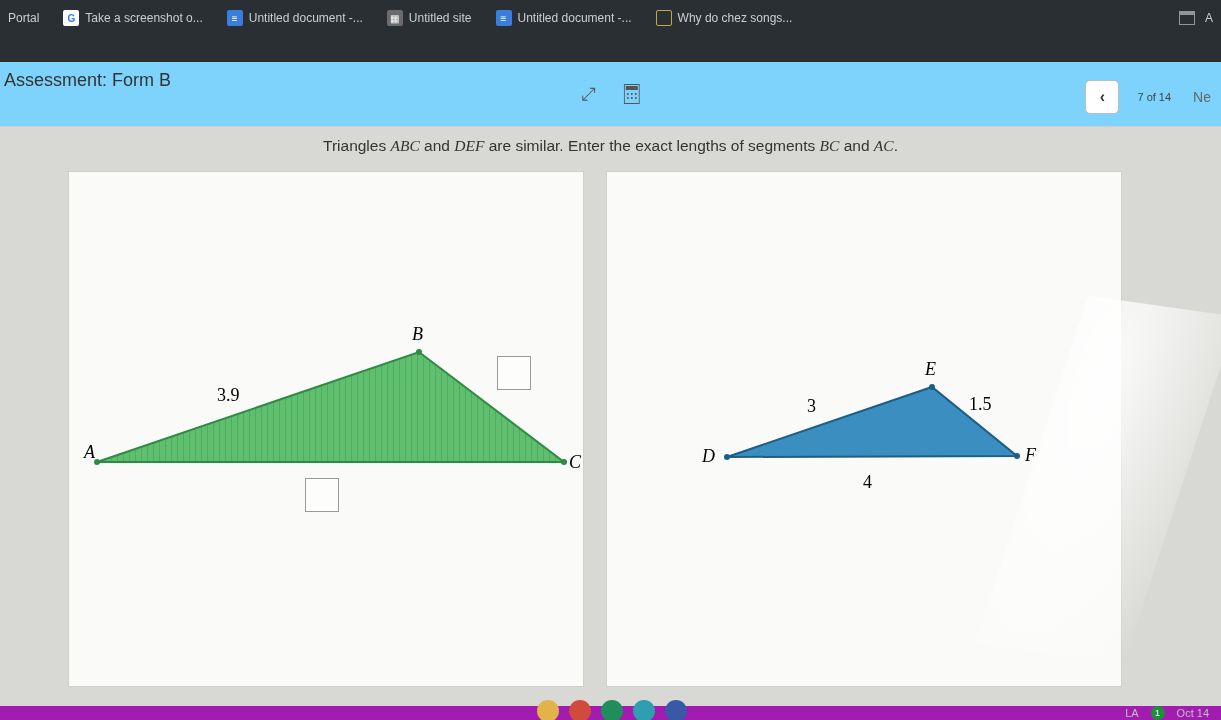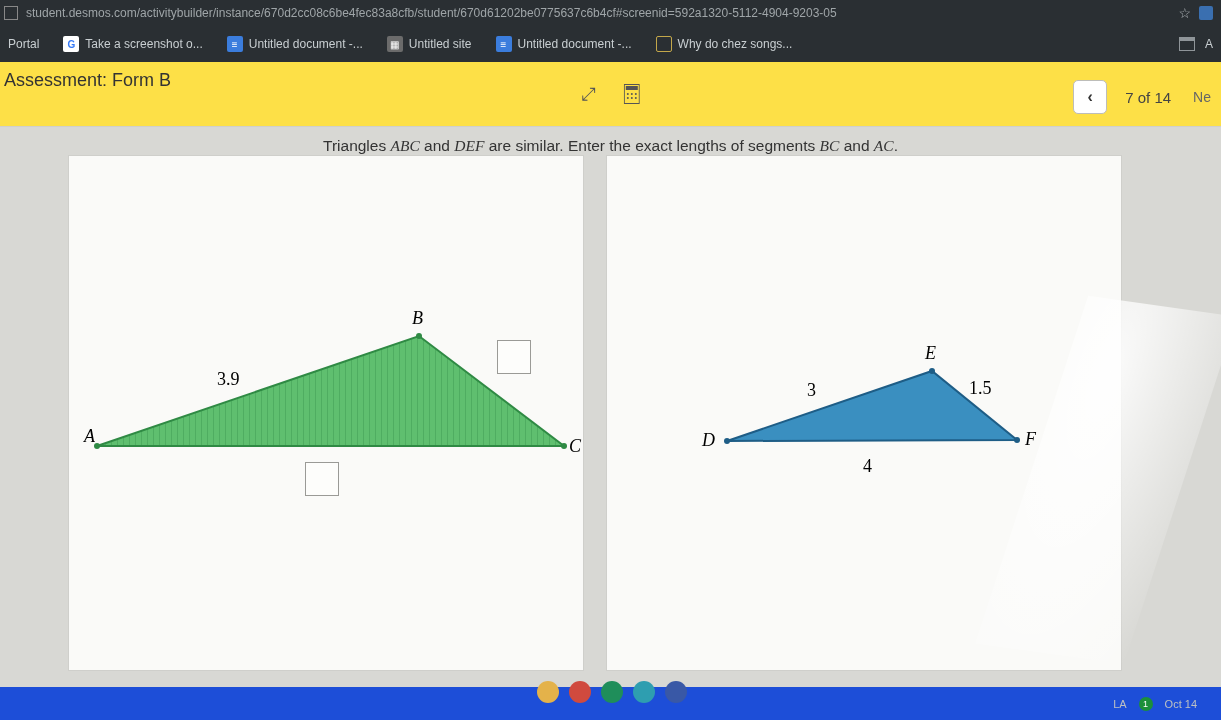--- a/index.html
+++ b/index.html
@@ -50,21 +50,21 @@
     font-size:10px;
   }
   .fav-g { background:#fff; color:#3478f6; border-radius:50%; font-weight:bold;}
   .fav-blue { background:#3b7ddd; color:#fff; }
   .fav-gray { background:#6b6b6b; color:#fff; font-size:8px;}
   .fav-yellow { border:1px solid #c3a74a; background:transparent;}
   .folder-icon { width:16px; height:14px; border:1px solid #8f9599; border-top-width:4px; margin-right:4px;}
 
   
   .act-header {
-    background: #fde047;
+    background: #7dd3fc;
     border-bottom: 1px solid #cfcfcb;
     height: 65px;
     display:flex;
     align-items:flex-start;
     padding: 8px 10px 0 4px;
     position:relative;
   }
   .act-title-block { flex:1; }
   .act-title { font-size: 18px; color:#333; }
   .act-sub { font-size:12px; color:#666; margin-top:10px;}
@@ -82,27 +82,27 @@
     margin-top:10px;
   }
   .nav-btn {
     width:34px; height:34px;
     border:1px solid #bdbdb9;
     border-radius:5px;
     display:flex; align-items:center; justify-content:center;
     background:#fff; cursor:pointer;
     font-weight:bold; color:#333;
   }
-  .page-counter { font-size:15px; color:#444; }
+  .page-counter { font-size:11px; color:#444; }
   .next-text { font-size:14px; color:#666; margin-left:4px;}
 
   
   .prompt-bar {
     text-align:center;
-    padding: 10px 0 0;
+    padding: 10px 0 16px;
     font-size: 15.5px;
     color:#333;
   }
   .prompt-bar .math { font-style: italic; font-family: 'Times New Roman', serif;}
 
   
   .panels {
     display:flex;
     gap: 22px;
     padding: 0 68px;
@@ -142,45 +142,39 @@
     width:150px; height:360px;
     background:radial-gradient(ellipse at 30% 20%, rgba(255,255,255,0.9), rgba(255,255,255,0));
     pointer-events:none;
     transform:rotate(8deg) skewX(-10deg);
   }
 
   
   .taskbar {
     position:absolute;
     left:0; right:0; bottom:0;
-    height:33px;
-    background: #1d4ed8;
+    height:14px;
+    background: #a21caf;
     color:#bcc0c3;
     display:flex;
     align-items:center;
     justify-content:space-between;
-    padding:0 24px;
+    padding:0 12px;
     font-size:11px;
   }
   .tb-left { display:flex; gap:10px; align-items:center;}
   .tb-circles { display:flex; gap:10px; position:absolute; left:44%; top:-6px;}
   .tb-circ { width:22px; height:22px; border-radius:50%; }
   .tb-right { display:flex; gap:12px; align-items:center;}
   .notif { background:#1b8f3a; border-radius:50%; width:14px; height:14px; display:flex; align-items:center; justify-content:center; color:#fff; font-size:9px;}
 </style>
 </head>
 <body>
 
 <div class="browser-chrome">
-  <div class="url-bar-row">
-    <span style="width:14px;height:14px;border:1px solid #888;display:inline-block"></span>
-    <span class="url-text">student.desmos.com/activitybuilder/instance/670d2cc08c6be4fec83a8cfb/student/670d61202be0775637c6b4cf#screenid=592a1320-5112-4904-9203-05</span>
-    <span class="star-icon">☆</span>
-    <span style="width:14px;height:14px;background:#3a6fb0;display:inline-block;border-radius:2px"></span>
-  </div>
   <div class="bookmarks-row">
     <div class="bm">
       <span>Portal</span>
     </div>
     <div class="bm">
       <span class="favicon fav-g">G</span>
       <span>Take a screenshot o...</span>
     </div>
     <div class="bm">
       <span class="favicon fav-blue">≡</span>

